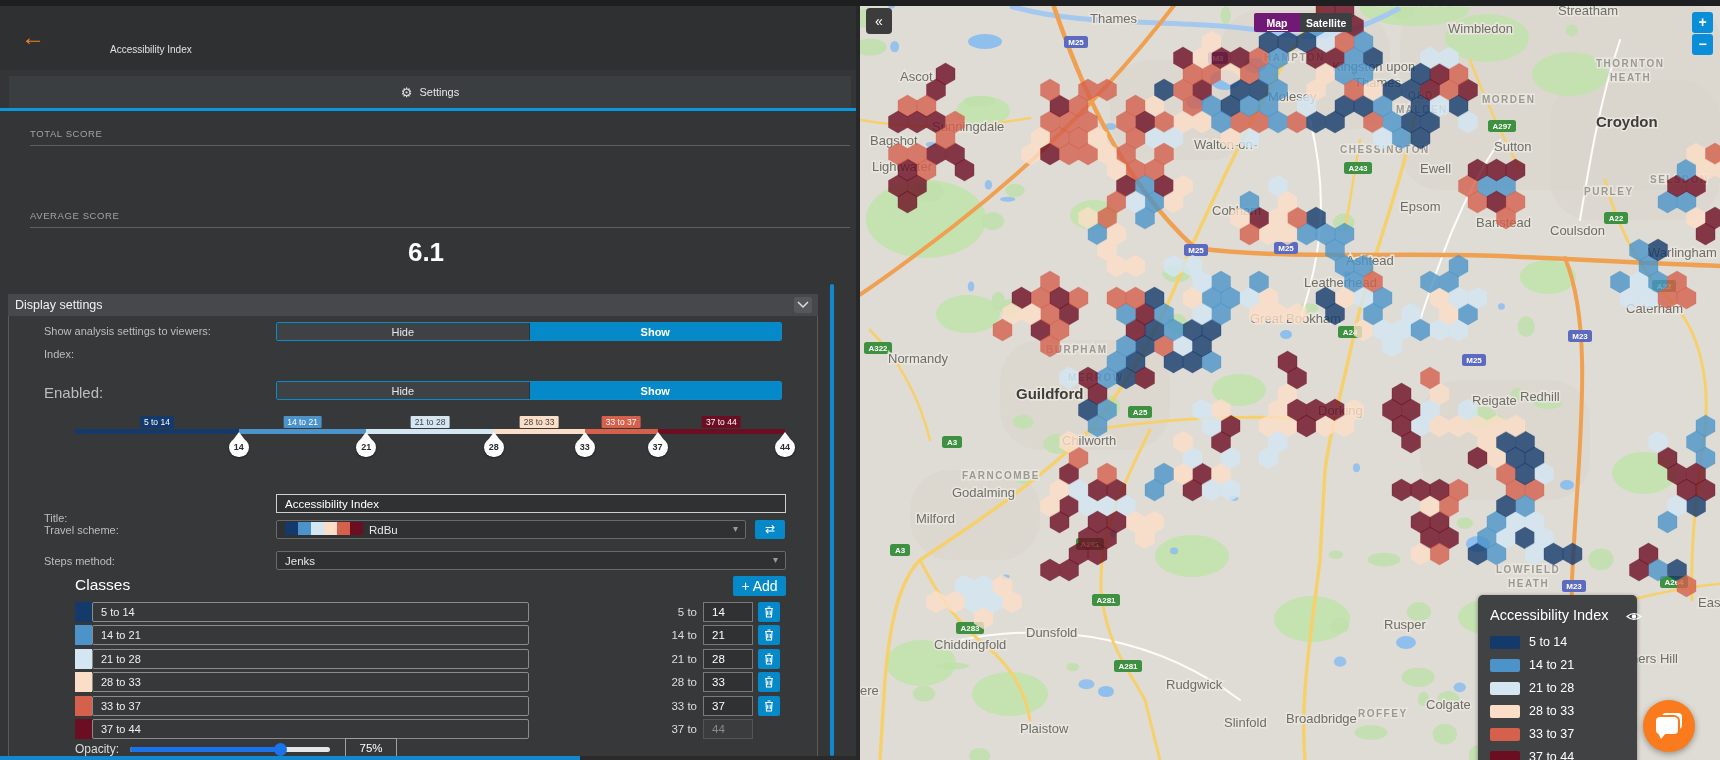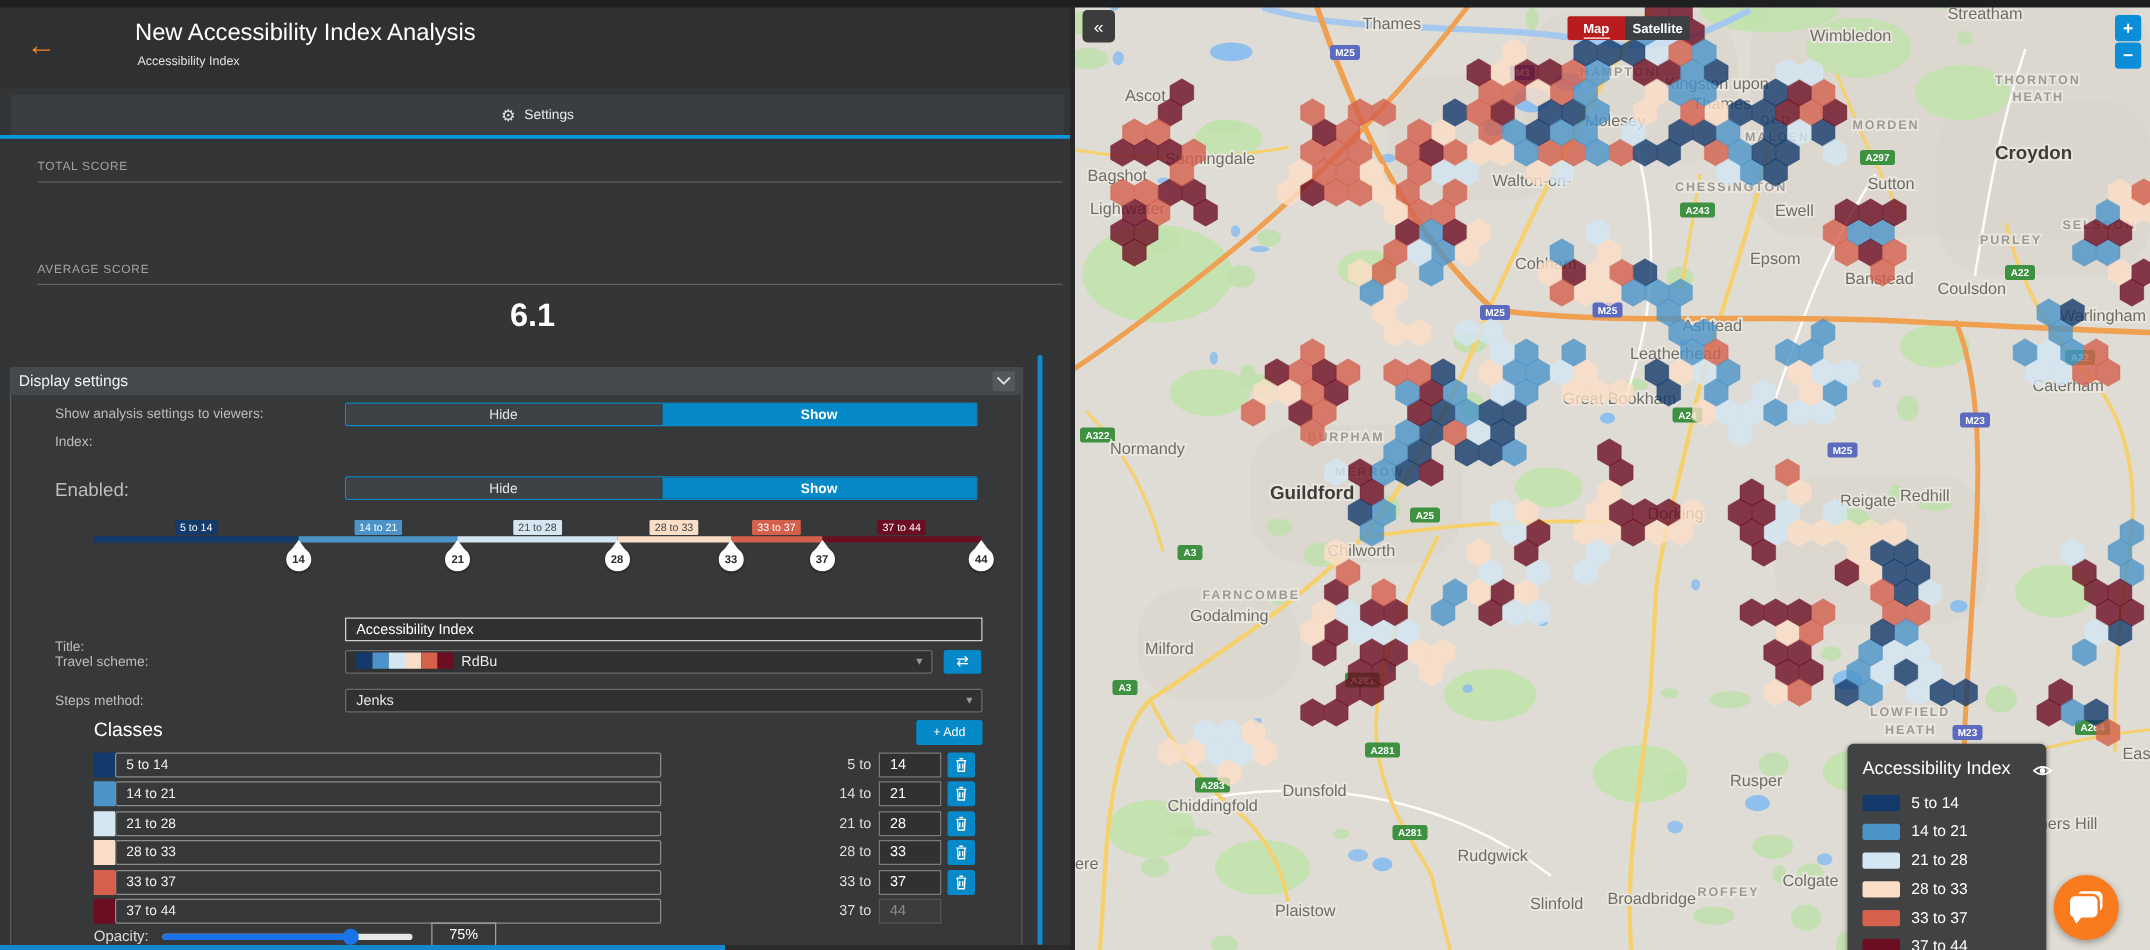--- a/index.html
+++ b/index.html
@@ -59,21 +59,21 @@
     white-space:nowrap}
   .shandle{position:absolute;width:22px;height:28px;cursor:pointer}
   .shandle .tip{width:0;height:0;border-left:6px solid transparent;border-right:6px solid transparent;
     border-bottom:8px solid #fff;margin:0 auto}
   .shandle .bulb{width:20px;height:19px;background:#fff;border-radius:10px;margin:-2px auto 0;
     text-align:center;font-size:9px;font-weight:bold;color:#2b2b2b;line-height:19px;
     box-shadow:0 1px 2px rgba(0,0,0,.5)}
 
   .classes-title{position:absolute;left:75px;top:576px;font-size:15.5px;color:#fff}
   .add-btn{position:absolute;left:733px;top:576px;width:53px;height:20px;background:#0689c9;border:none;
-    border-radius:2px;color:#fff;font-size:10px;cursor:pointer;padding:0}
+    border-radius:2px;color:#fff;font-size:14px;cursor:pointer;padding:0}
   .crow{position:absolute;left:0;width:860px;height:20px}
   .crow .csw{position:absolute;left:75px;top:0;width:17px;height:20px}
   .crow .clbl{position:absolute;left:92px;top:0;width:437px;height:20px;border:1px solid #8b8b8b;
     border-radius:2px;color:#efefef;font-size:11px;line-height:18px;padding-left:8px}
   .crow .cfrom{position:absolute;left:620px;top:0;width:77px;text-align:right;color:#ddd;
     font-size:11.5px;line-height:20px}
   .crow .cinp{position:absolute;left:703px;top:0;width:50px;height:20px;background:#2f3132;
     border:1px solid #7a7a7a;color:#fff;font-size:11.5px;padding:0 0 0 8px;font-family:"Liberation Sans",sans-serif}
   .crow .cinp.locked{background:#3a3c3e;border-color:#555;color:#8a8a8a}
   .crow .cdel{position:absolute;left:758px;top:0;width:22px;height:20px;background:#0689c9;border:none;
@@ -90,21 +90,21 @@
   .hthumb{position:absolute;left:0;bottom:0;width:580px;height:4px;background:#1488cc}
   .p-edge{position:absolute;left:856px;top:0;width:4px;height:760px;background:#26282a}
 
   
   .map{position:absolute;left:860px;top:0;width:860px;height:760px;background:#dfdcd5;overflow:hidden}
   .map svg{position:absolute;left:0;top:0}
   .collapse-btn{position:absolute;left:6px;top:8px;width:26px;height:26px;background:#3c3c3c;border:none;
     border-radius:4px;color:#fff;font-size:14px;cursor:pointer;z-index:5;padding:0}
   .mtype{position:absolute;top:13px;height:19px;border:none;font-size:10.5px;font-weight:bold;
     cursor:pointer;z-index:5;padding:0 6px}
-  .mtype.map-b{left:394px;width:46px;background:#b91c1c;color:#fff;border-radius:2px 0 0 2px}
+  .mtype.map-b{left:394px;width:46px;background:#701a75;color:#fff;border-radius:2px 0 0 2px}
   .mtype.map-b span{border-bottom:1px solid #fff;padding-bottom:1px}
   .mtype.sat-b{left:440px;width:52px;background:#3c4043;color:#fff;border-radius:0 2px 2px 0}
   .zbtn{position:absolute;left:832px;width:21px;height:21px;background:#0b8ed8;border:none;border-radius:3px;
     color:#fff;font-size:14px;font-weight:bold;cursor:pointer;z-index:5;padding:0;line-height:19px}
 
   .legend{position:absolute;left:618px;top:595px;width:159px;height:180px;background:#414243;
     border-radius:5px;z-index:6;padding:12px;box-shadow:0 1px 4px rgba(0,0,0,.4)}
   .leg-title{color:#fff;font-size:14.5px}
   .leg-eye{position:absolute;right:11px;top:16px;cursor:pointer}
   .leg-items{margin-top:12px;display:flex;flex-direction:column;gap:9px}
@@ -121,21 +121,20 @@
     border-left:3px solid transparent;border-right:5px solid transparent;border-top:6px solid #fff}
 </style>
 </head>
 <body>
 
 <div class="topstrip"></div>
 
 <div class="panel">
   <div class="p-header">
     <button class="back">←</button>
-    <div class="p-title">New Accessibility Index Analysis</div>
     <div class="p-sub">Accessibility Index</div>
   </div>
 
   <div class="tabs">
     <div class="tab">
       <span class="gear">⚙</span>
       <span>Settings</span>
     </div>
   </div>
   <div class="tab-underline"></div>

